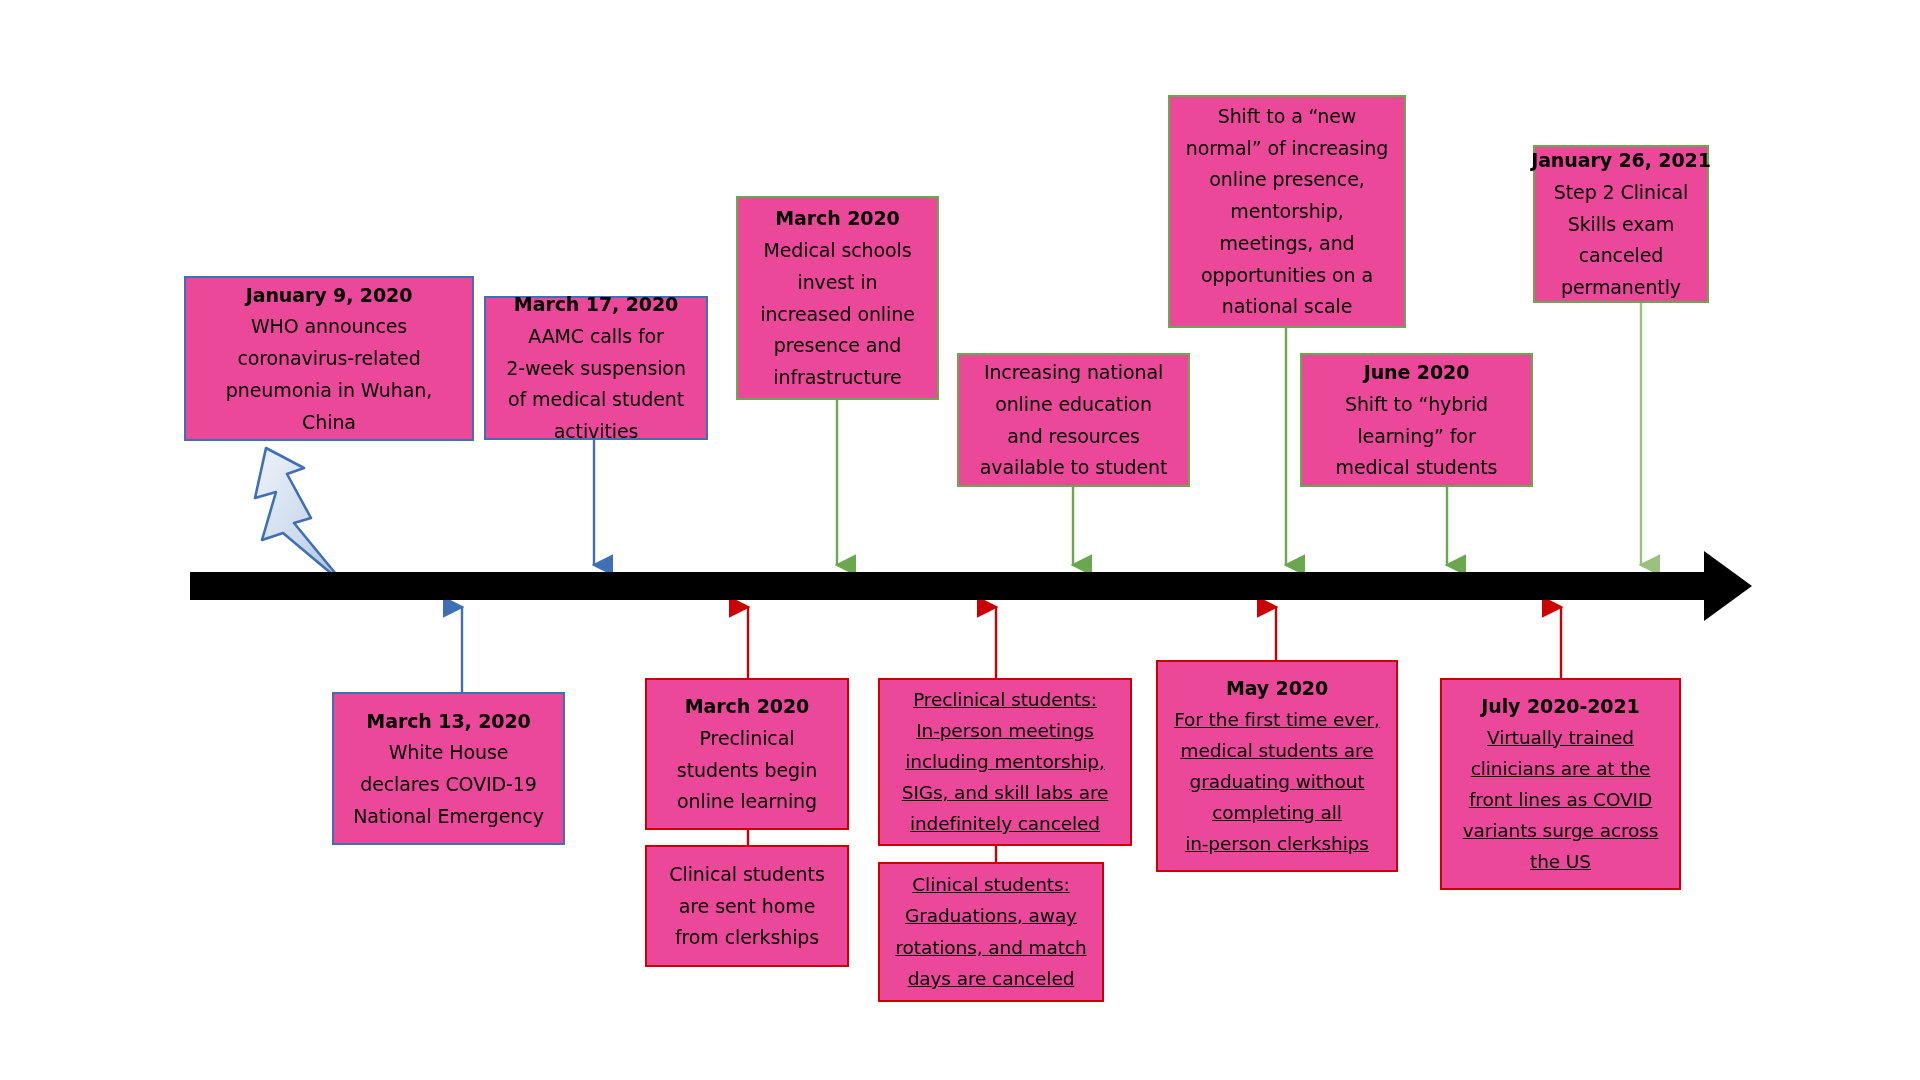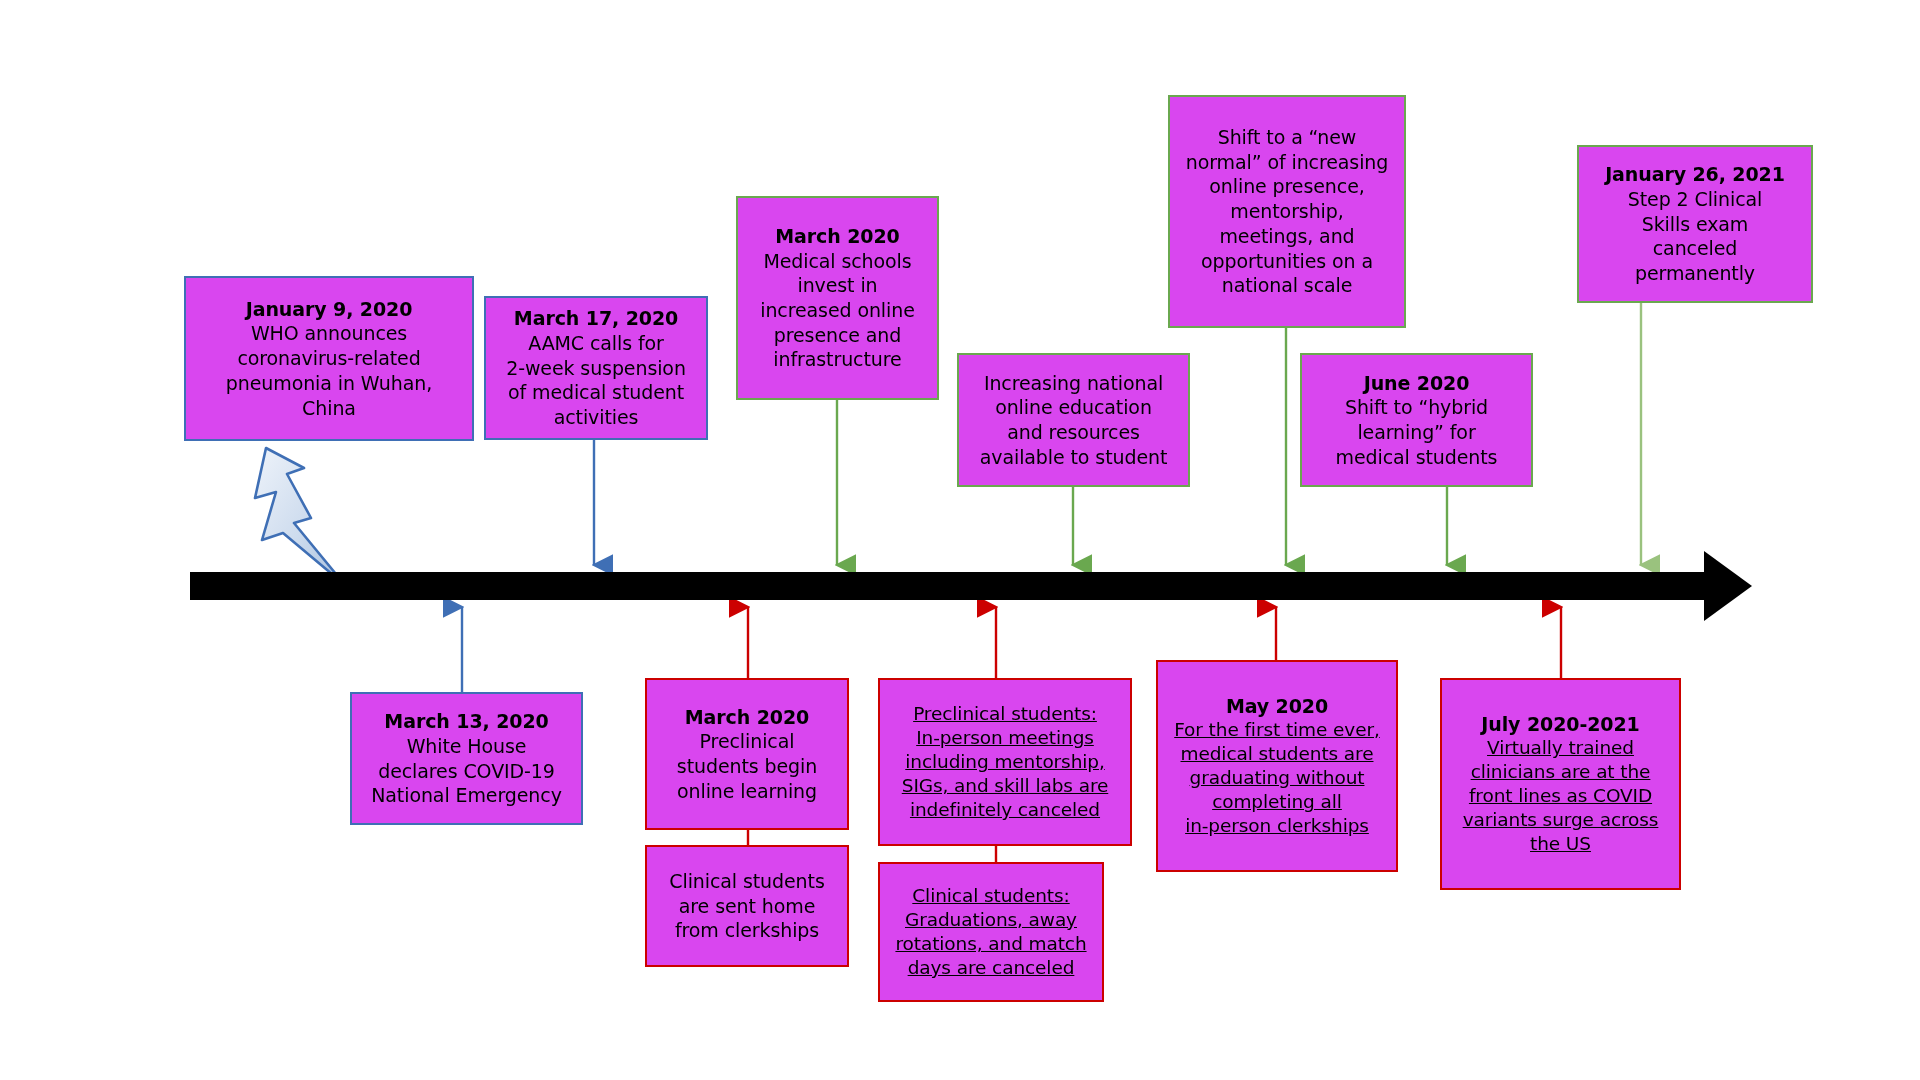--- a/index.html
+++ b/index.html
@@ -23,30 +23,31 @@
   svg.wires {
     position: absolute;
     left: 0; top: 0;
     width: 1920px;
     height: 1080px;
     pointer-events: none;
   }
   .tl-box {
     position: absolute;
     box-sizing: border-box;
-    background: #d946ef;
+    background: #ec4899;
     border: 2px solid #4472a8;
     display: flex;
     flex-direction: column;
     align-items: center;
     justify-content: center;
     text-align: center;
     padding: 6px 8px;
     line-height: 1.30;
     color: #000000;
+    gap: 7px;
   }
   .tl-box.blue  { border-color: #3f6fb5; }
   .tl-box.green { border-color: #6aa84f; }
   .tl-box.red   { border-color: #cc0000; }
 
   .tl-title {
     font-weight: bold;
     font-size: 19px;
     letter-spacing: -0.1px;
     white-space: nowrap;
@@ -181,29 +182,29 @@
     <div class="tl-body">national scale</div>
   </div>
 
   <div class="tl-box green" style="left:1300px; top:353px; width:233px; height:134px;">
     <div class="tl-title">June 2020</div>
     <div class="tl-body">Shift to “hybrid</div>
     <div class="tl-body">learning” for</div>
     <div class="tl-body">medical students</div>
   </div>
 
-  <div class="tl-box green" style="left:1533px; top:145px; width:236px; height:158px;margin-left:44px;">
+  <div class="tl-box green" style="left:1533px; top:145px; width:176px; height:158px;">
     <div class="tl-title">January 26, 2021</div>
     <div class="tl-body">Step 2 Clinical</div>
     <div class="tl-body">Skills exam</div>
     <div class="tl-body">canceled</div>
     <div class="tl-body">permanently</div>
   </div>
 
-  <div class="tl-box blue" style="left:350px; top:692px; width:233px; height:133px;">
+  <div class="tl-box blue" style="left:332px; top:692px; width:233px; height:153px;">
     <div class="tl-title">March 13, 2020</div>
     <div class="tl-body">White House</div>
     <div class="tl-body">declares COVID-19</div>
     <div class="tl-body">National Emergency</div>
   </div>
 
   <div class="tl-box red" style="left:645px; top:678px; width:204px; height:152px;">
     <div class="tl-title">March 2020</div>
     <div class="tl-body">Preclinical</div>
     <div class="tl-body">students begin</div>

